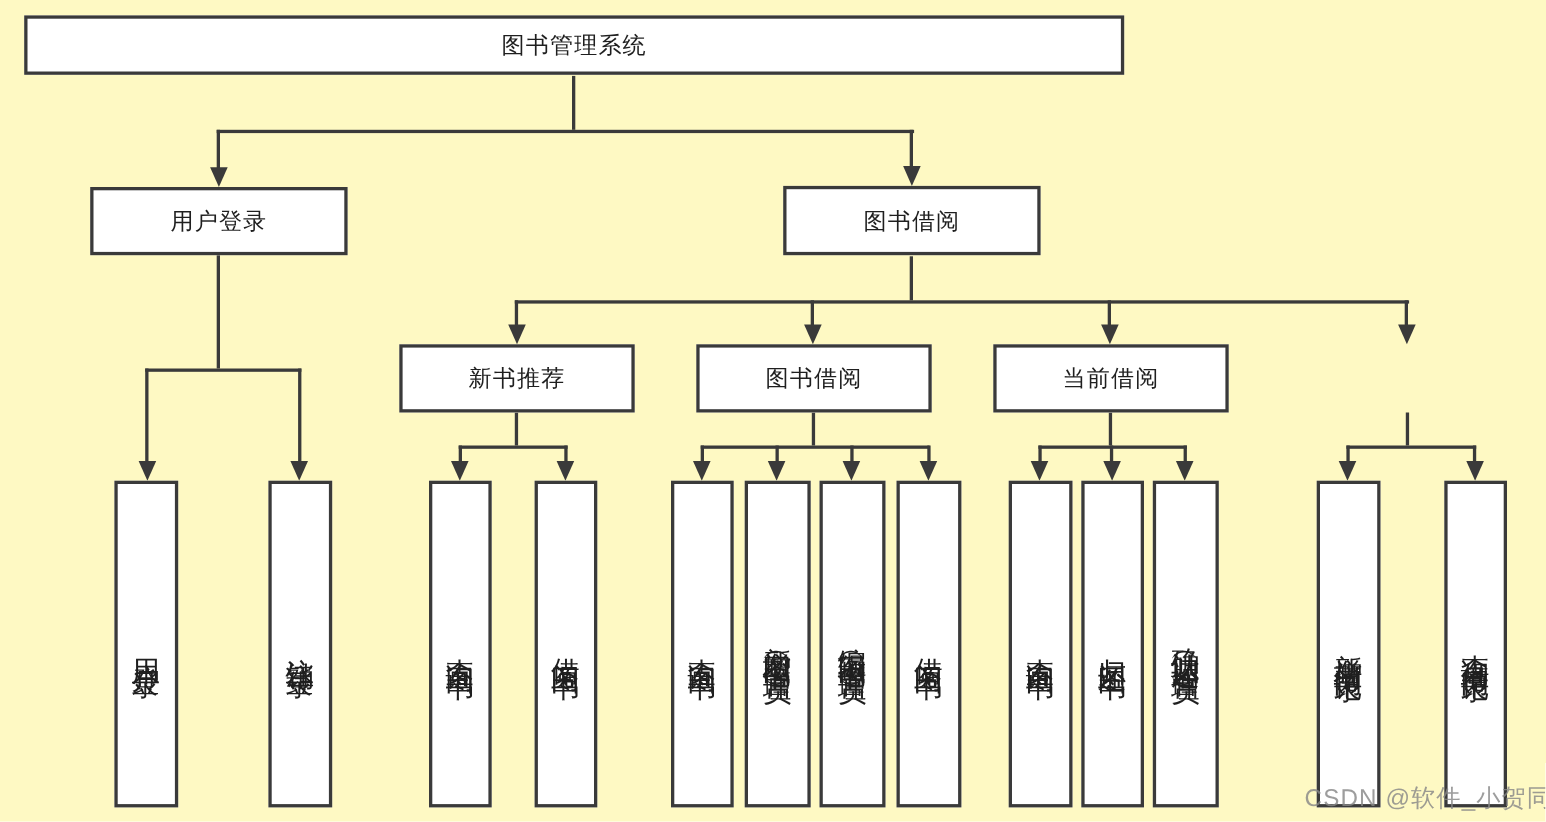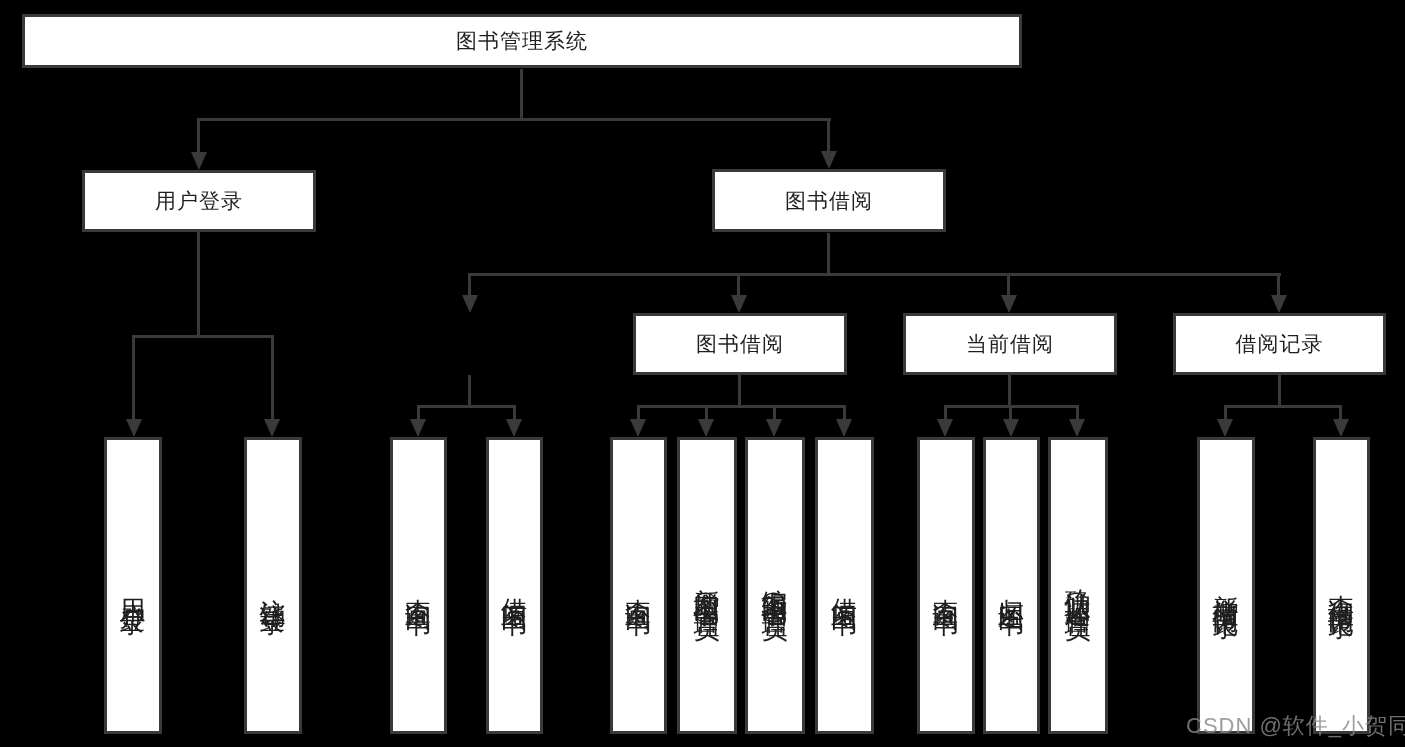--- a/index.html
+++ b/index.html
@@ -1,19 +1,19 @@
 <!DOCTYPE html>
 <html><head>
 <meta charset="utf-8">
 <style>
   html,body{margin:0;padding:0;background:#ffffff;}
   .canvas{
     position:relative;
     width:1405px;height:747px;
-    background:#000000;
+    background:#fef9c3;
     overflow:hidden;
     font-family:"Liberation Sans","DejaVu Sans",sans-serif;
     color:#1f1f1f;
   }
   
   .hbox{
     position:absolute;
     border:3px solid #3a3a3a;
     background:#ffffff;
     display:flex;align-items:center;justify-content:center;
@@ -130,28 +130,28 @@
     <span>图书管理系统</span>
   </div>
 
   <div class="hbox" style="left:82px;top:170px;width:234px;height:62px">
     <span>用户登录</span>
   </div>
   <div class="hbox" style="left:712px;top:169px;width:234px;height:63px">
     <span>图书借阅</span>
   </div>
 
+  <div class="hbox" style="left:363px;top:313px;width:214px;height:62px">
+    <span>新书推荐</span>
+  </div>
   <div class="hbox" style="left:633px;top:313px;width:214px;height:62px">
     <span>图书借阅</span>
   </div>
   <div class="hbox" style="left:903px;top:313px;width:214px;height:62px">
     <span>当前借阅</span>
-  </div>
-  <div class="hbox" style="left:1173px;top:313px;width:213px;height:62px">
-    <span>借阅记录</span>
   </div>
 
   <div class="vbox" style="left:104px;width:58px">
     <span>用户登录</span>
   </div>
   <div class="vbox" style="left:244px;width:58px">
     <span>注销登录</span>
   </div>
 
   <div class="vbox" style="left:390px;width:57px">

